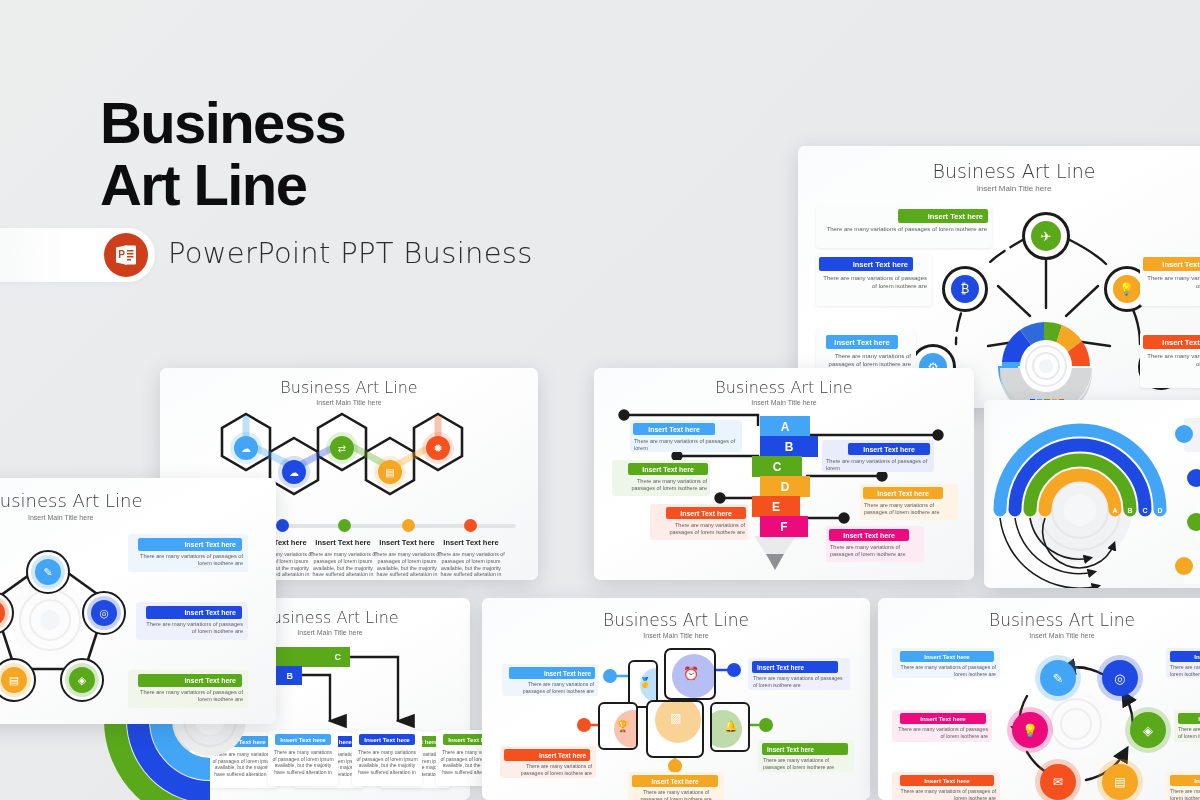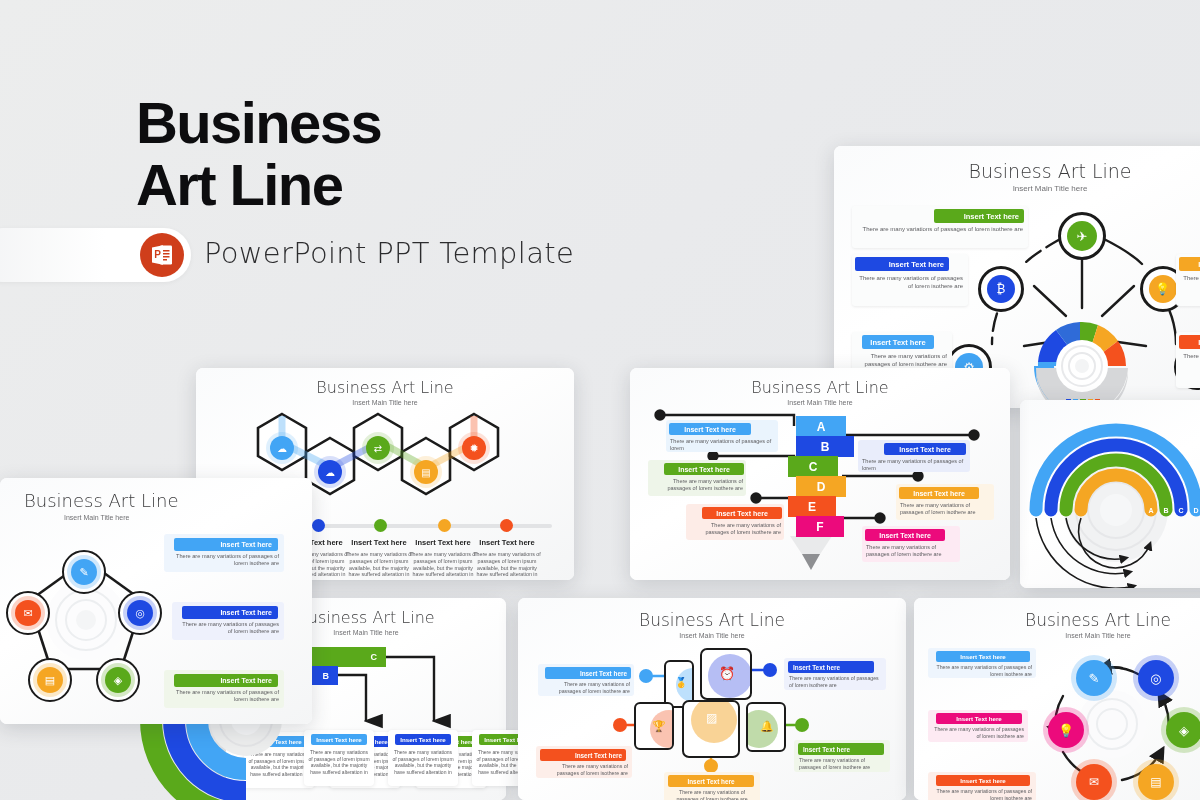--- a/index.html
+++ b/index.html
@@ -3,21 +3,21 @@
 <meta charset="utf-8">
 <style>
   * { box-sizing: border-box; margin: 0; padding: 0; }
   html, body { width: 1200px; height: 800px; }
   body {
     font-family: "Liberation Sans", sans-serif;
     background: linear-gradient(135deg, #eceded 0%, #e9eaec 45%, #e6e8ea 100%);
     overflow: hidden;
     position: relative;
   }
-  .stage { position: absolute; inset: 0; margin-left: 36px; }
+  .stage { position: absolute; inset: 0; }
 
   
   .hero-title {
     position: absolute; left: 100px; top: 92px;
     font-size: 58px; font-weight: bold; line-height: 1.07;
     letter-spacing: -1.6px; color: #0d0d0f;
     white-space: pre-line;
   }
   .badge-pill {
     position: absolute; left: -60px; top: 228px;
@@ -79,21 +79,21 @@
     <svg width="26" height="26" viewBox="0 0 26 26">
       <rect x="11" y="3.5" width="12" height="19" rx="1.2" fill="#ffffff"></rect>
       <rect x="13.5" y="8" width="7" height="1.5" fill="#cf3e1b"></rect>
       <rect x="13.5" y="11" width="7" height="1.5" fill="#cf3e1b"></rect>
       <rect x="13.5" y="14" width="7" height="1.5" fill="#cf3e1b"></rect>
       <rect x="13.5" y="17" width="4.5" height="1.5" fill="#cf3e1b"></rect>
       <path d="M3 5.6 L14 3.2 L14 22.8 L3 20.4 Z" fill="#ffffff"></path>
       <text x="5.2" y="16.2" font-family="'Liberation Sans',sans-serif" font-size="10" font-weight="bold" fill="#cf3e1b">P</text>
     </svg>
   </div>
-  <div class="hero-sub">PowerPoint PPT Template</div>
+  <div class="hero-sub">PowerPoint PPT Business</div>
 
   <div class="slide" style="left:798px; top:146px; width:432px; height:262px;">
     <div class="slide-bg"></div>
 
     <div class="s-title" style="top:14px; font-size:19px;">Business Art Line</div>
     <div class="s-sub" style="top:38px; font-size:8px;">Insert Main Title here</div>
 
     <svg style="position:absolute;left:0;top:0;width:432px;height:262px">
       <g stroke="#1b1b1b" stroke-width="2.4" fill="none" stroke-linecap="round">
         <path d="M228 92 C214 100 200 108 190 118" stroke-dasharray="18 7"></path>

